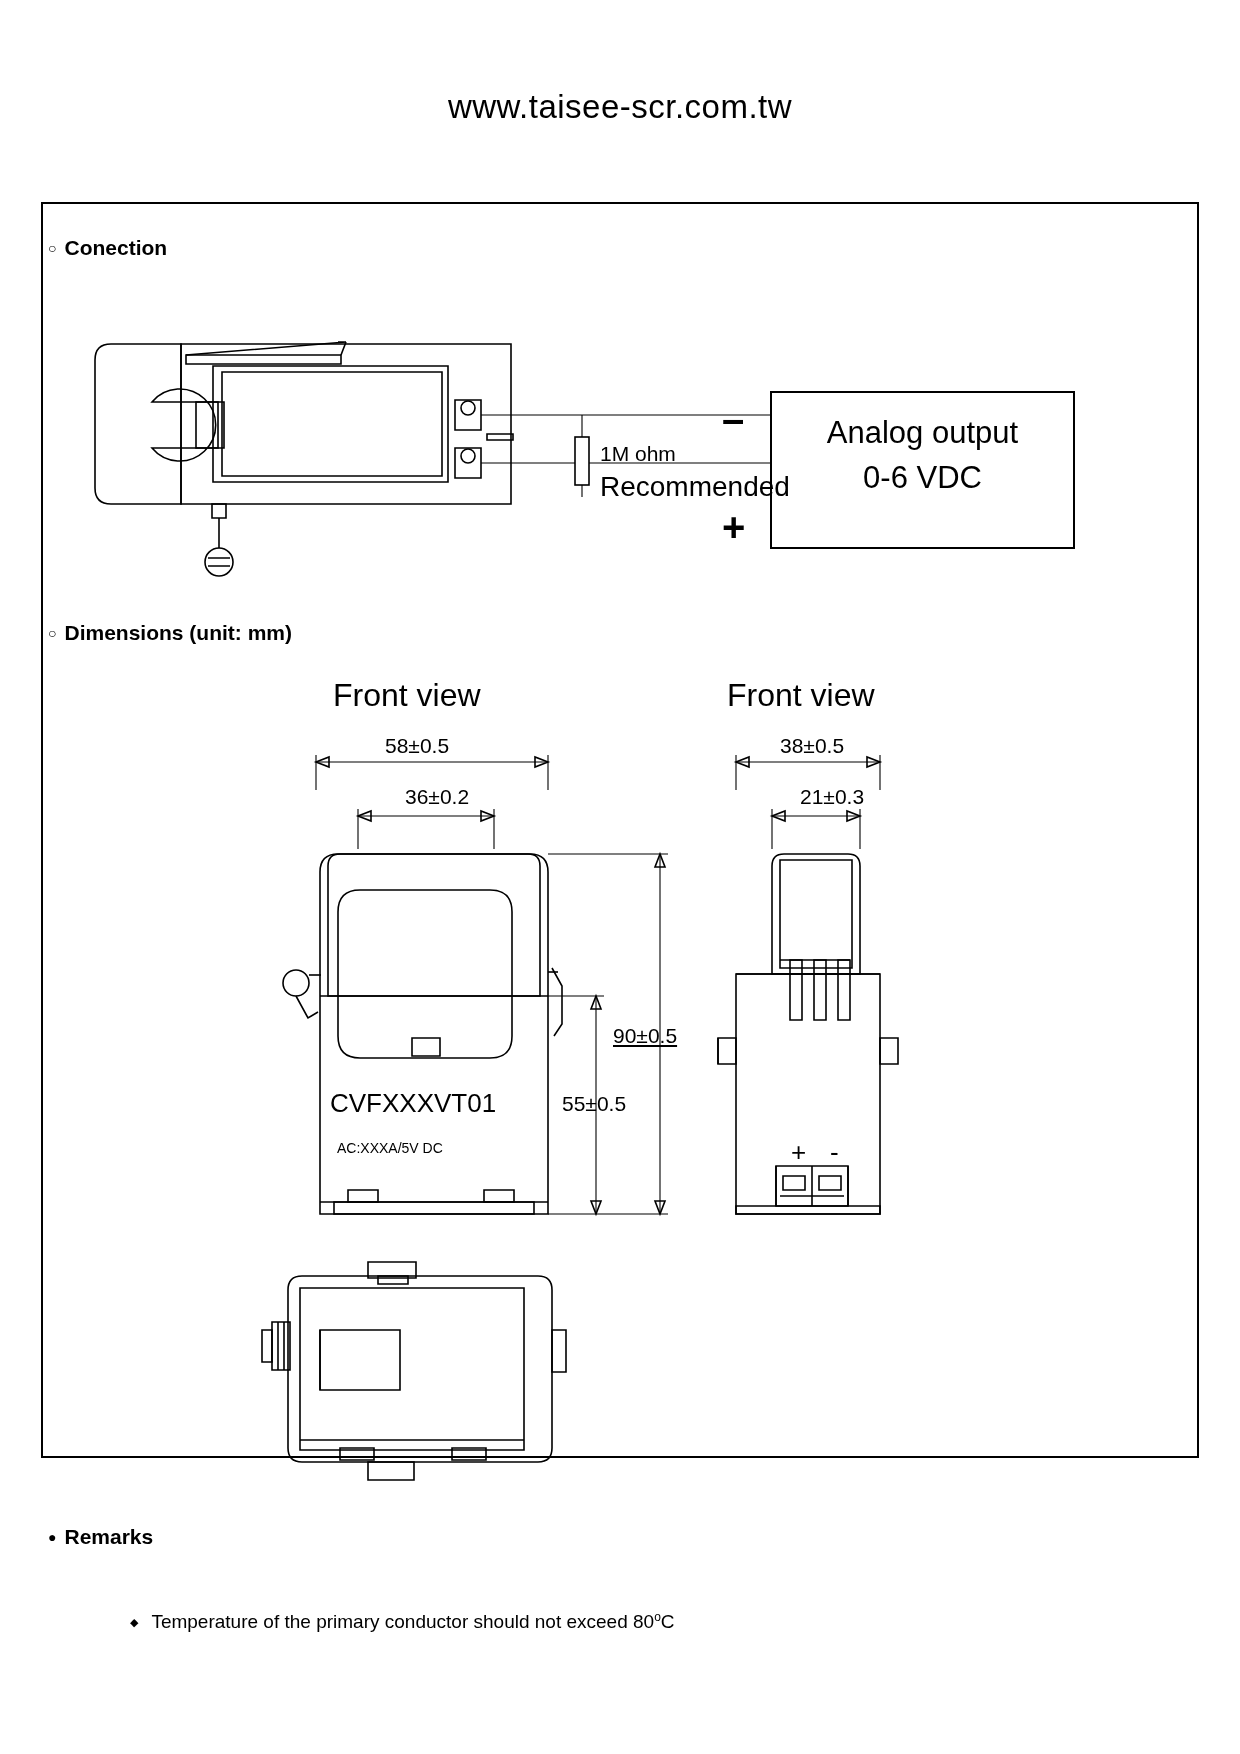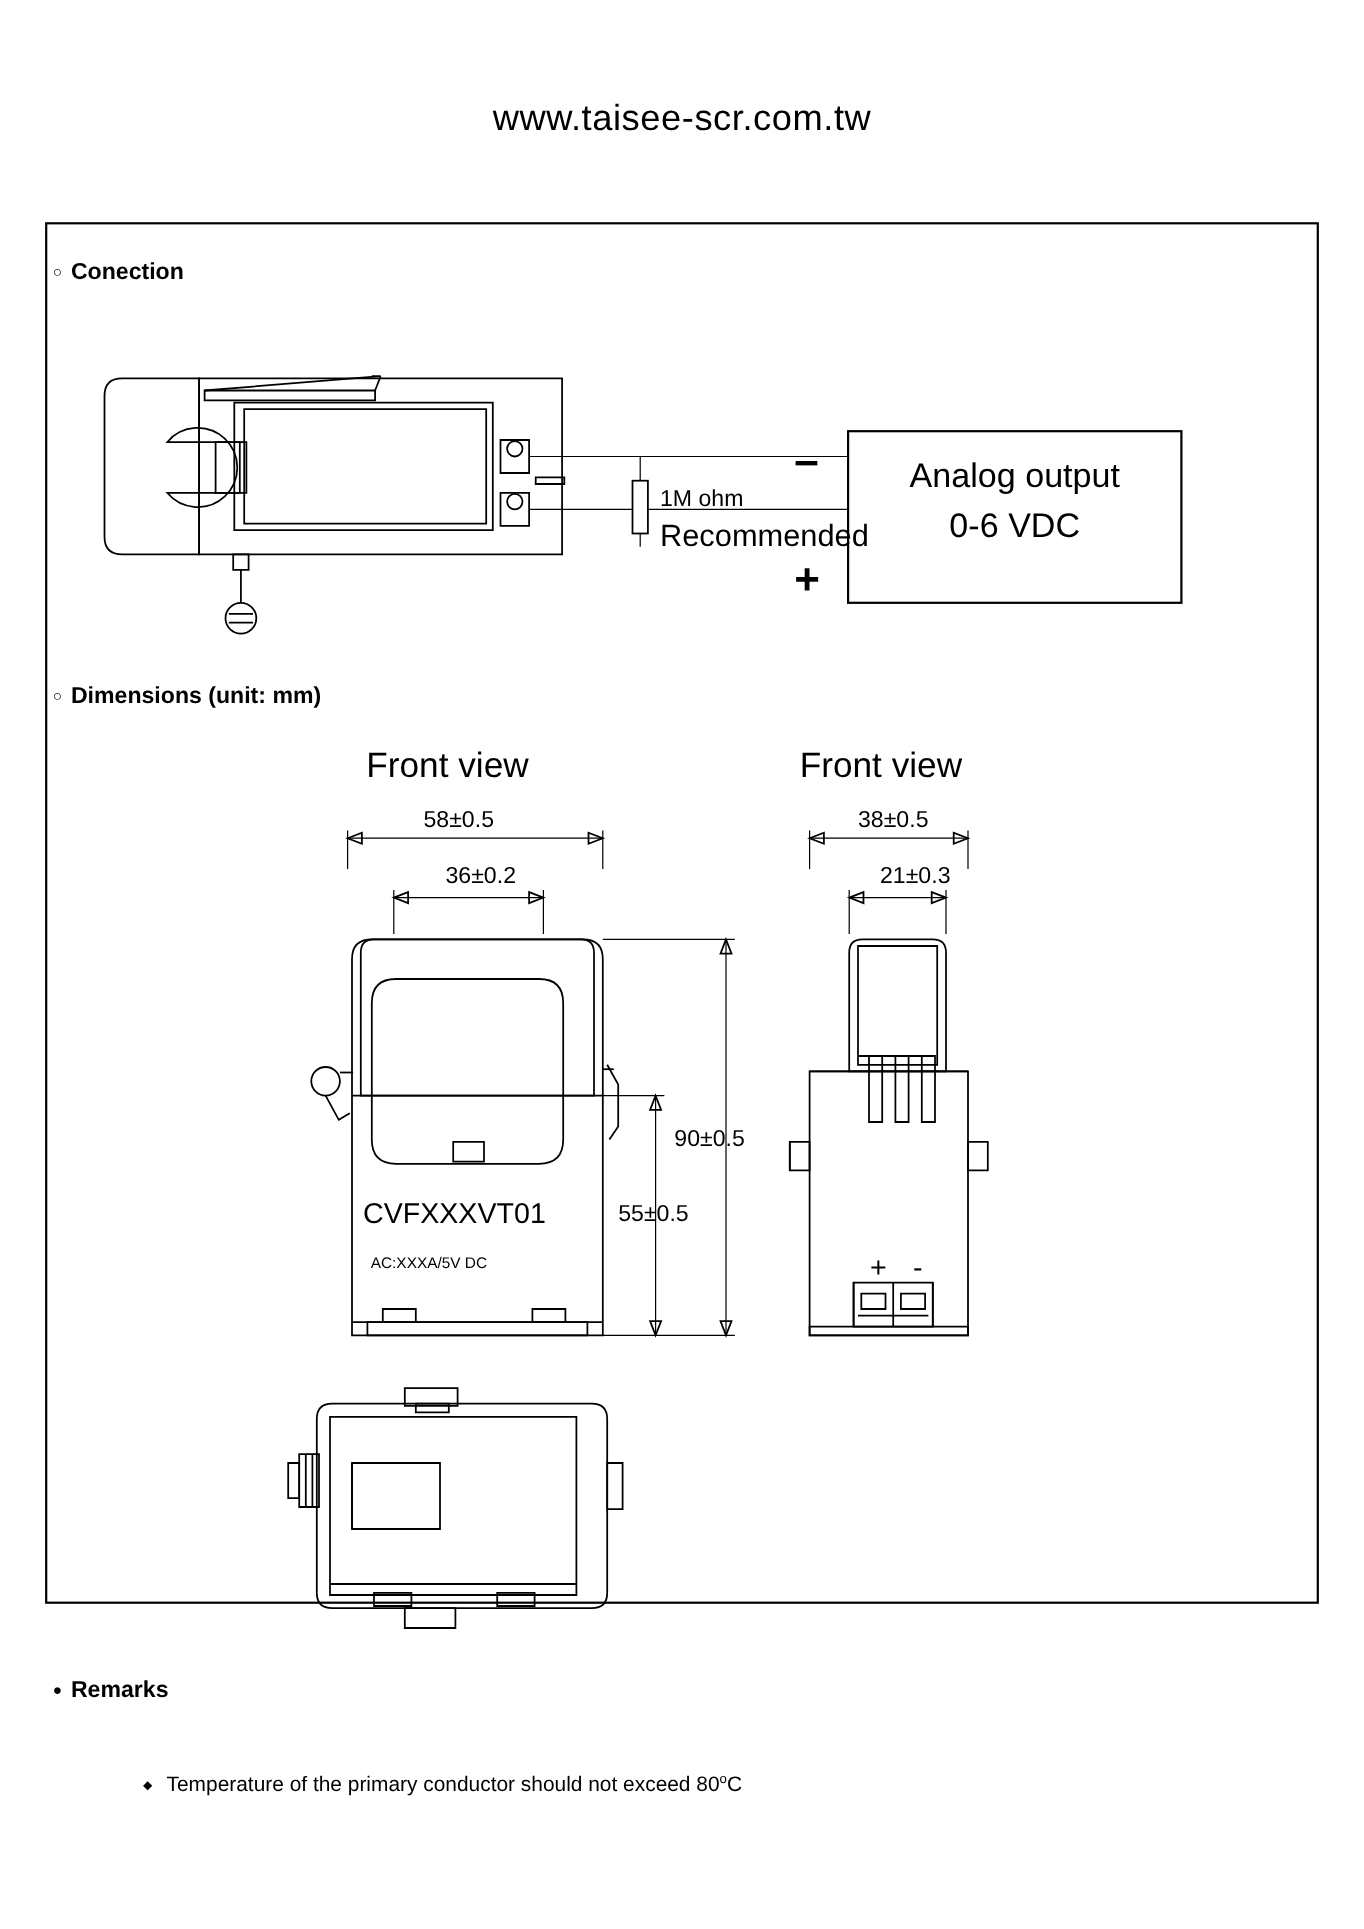--- a/index.html
+++ b/index.html
@@ -134,21 +134,21 @@
     left: 0; top: 67px; width: 100%;
     text-align: center; font-size: 31px;
   }
 
   
   .dim { position: absolute; font-size: 21px; white-space: nowrap; }
   .dim-58  { left: 385px; top: 734px; }
   .dim-36  { left: 405px; top: 785px; }
   .dim-38  { left: 780px; top: 734px; }
   .dim-21  { left: 800px; top: 785px; }
-  .dim-90  { left: 613px; top: 1024px; }
+  .dim-90  { left: 613px; top: 1024px; text-decoration: underline; }
   .dim-55  { left: 562px; top: 1092px; }
 
   .part-no {
     position: absolute;
     left: 330px;
     top: 1088px;
     font-size: 26px;
     white-space: nowrap;
   }
   .part-rating {

